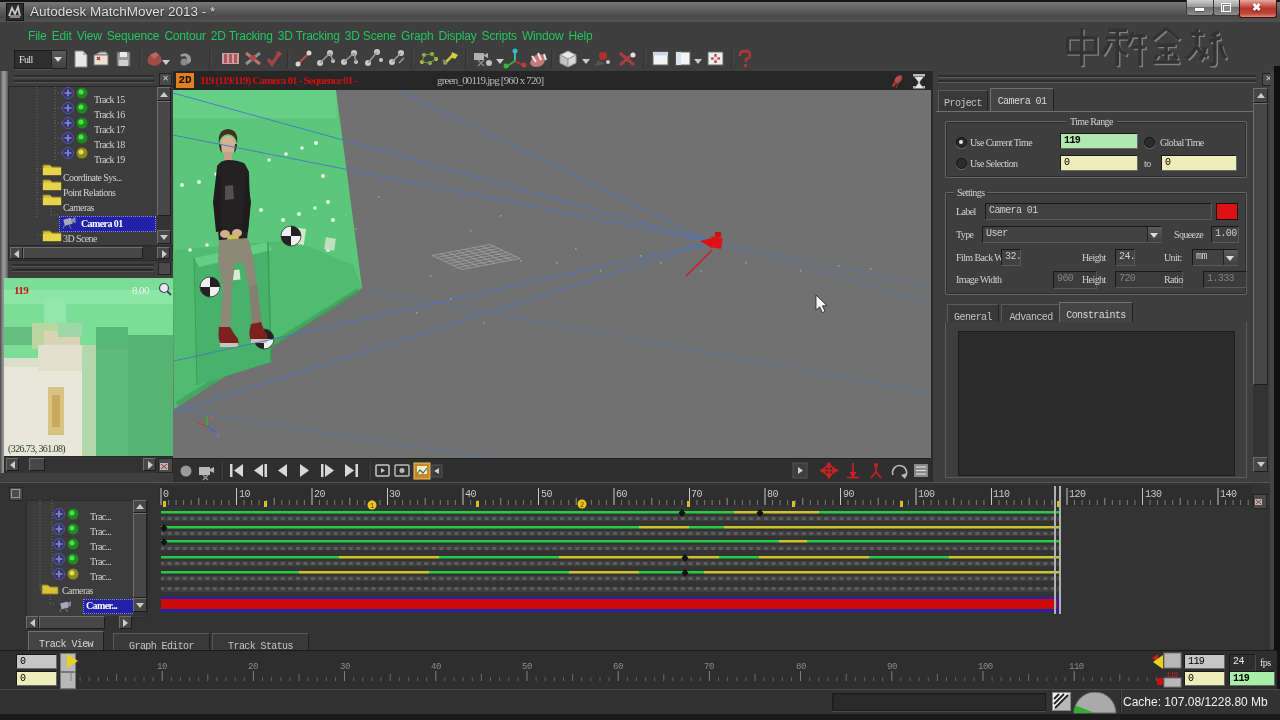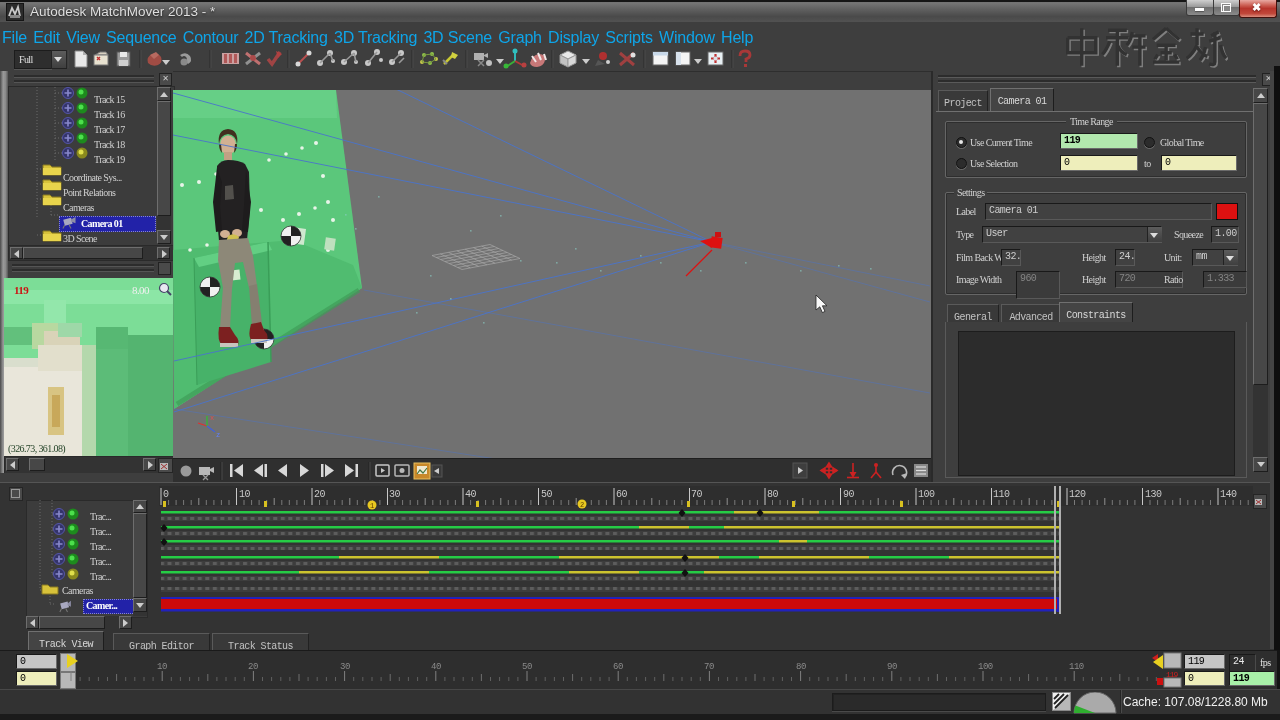--- a/index.html
+++ b/index.html
@@ -28,21 +28,21 @@
 
 <div class="abs" style="left:1186px;top:0;width:26px;height:15px;background:linear-gradient(#cfcfcf,#9a9a9a 45%,#6f6f6f 50%,#8a8a8a);border:1px solid #3a3a3a;border-top:none;border-radius:0 0 3px 3px"></div>
 <div class="abs" style="left:1195px;top:8px;width:9px;height:3px;background:#fdfdfd;box-shadow:0 1px 1px #555"></div>
 <div class="abs" style="left:1213px;top:0;width:25px;height:15px;background:linear-gradient(#cfcfcf,#9a9a9a 45%,#6f6f6f 50%,#8a8a8a);border:1px solid #3a3a3a;border-top:none;border-radius:0 0 3px 3px"></div>
 <div class="abs" style="left:1221px;top:3px;width:8px;height:7px;border:1px solid #fdfdfd;background:#888"></div>
 <div class="abs" style="left:1223px;top:5px;width:6px;height:5px;border:1px solid #fdfdfd"></div>
 <div class="abs" style="left:1239px;top:0;width:36px;height:17px;background:linear-gradient(#e8a9a2,#cd6156 30%,#b7352c 50%,#c1473a 80%,#d98d7d);border:1px solid #43100c;border-top:none;border-radius:0 0 3px 3px"></div>
 <div class="abs sans" style="left:1252px;top:1px;font-size:11px;font-weight:bold;color:#fff;text-shadow:0 1px 2px #6b1510">✖</div>
 
 <div class="abs" style="left:0;top:22px;width:1280px;height:25px;background:#3e3e3e"></div>
-<div class="abs sans" style="left:2px;top:29px;font-size:16px;color:#0ea5e9;letter-spacing:-0.2px;word-spacing:2px">File Edit View Sequence Contour <span style="word-spacing:0">2D Tracking</span> <span style="word-spacing:0">3D Tracking</span> <span style="word-spacing:0">3D Scene</span> Graph Display Scripts Window Help</div>
+<div class="abs sans" style="left:28px;top:29px;font-size:12px;color:#22c55e;letter-spacing:-0.2px;word-spacing:2px">File Edit View Sequence Contour <span style="word-spacing:0">2D Tracking</span> <span style="word-spacing:0">3D Tracking</span> <span style="word-spacing:0">3D Scene</span> Graph Display Scripts Window Help</div>
 
 <div class="abs" style="left:0;top:47px;width:1280px;height:24px;background:#3e3e3e;border-bottom:1px solid #2e2e2e"></div>
 <div class="abs" style="left:14px;top:50px;width:36px;height:17px;background:#2e2e2e;border:1px solid #1c1c1c;box-shadow:0 1px 0 #555"></div>
 <div class="abs mono" style="left:19px;top:54px;color:#e0e0e0">Full</div>
 <div class="abs" style="left:51px;top:50px;width:14px;height:17px;background:linear-gradient(#5c5c5c,#3f3f3f);border:1px solid #222"></div>
 <div class="abs" style="left:54px;top:57px;width:0;height:0;border-left:4px solid transparent;border-right:4px solid transparent;border-top:5px solid #ddd"></div>
 <svg class="abs" style="left:0;top:47px" width="1280" height="24">
  <g stroke="#2a2a2a">
         <line x1="67" y1="3" x2="67" y2="21"></line>
         <line x1="140" y1="3" x2="140" y2="21"></line>
@@ -355,20 +355,37 @@
 <div class="sb" style="left:24px;top:1px;width:16px;height:13px"></div>
 <div class="sb" style="left:138px;top:1px;width:13px;height:13px"></div>
 <div class="abs" style="left:143px;top:4px;width:0;height:0;border-top:4px solid transparent;border-bottom:4px solid transparent;border-left:5px solid #ccc"></div>
 <div class="abs" style="left:153px;top:1px;width:13px;height:13px;background:#4a4a4a;border:1px solid #252525"><svg width="11" height="11">
           <rect x="1" y="2" width="8" height="7" fill="#b8b8b8"></rect>
           <path d="M2 3 l6 5 m0 -5 l-6 5" stroke="#a03030"></path>
         </svg></div>
 </div>
 <div class="abs" style="left:0;top:473px;width:173px;height:9px;background:#3e3e3e"></div>
 
+<div class="abs" style="left:173px;top:71px;width:758px;height:19px;background:#262626">
+  <div class="abs" style="left:3px;top:2px;width:18px;height:15px;background:#e08020;color:#1a0a00;font:bold 11px 'Liberation Mono';text-align:center;line-height:15px">2D</div>
+  <div class="abs mono" style="left:27px;top:3px;color:#cc1111;font-weight:bold;font-size:11px;letter-spacing:-0.8px">119 (119/119) Camera 01 - Sequence 01 -</div>
+  <div class="abs mono" style="left:264px;top:3px;color:#b8b8b8;font-size:11px;letter-spacing:-0.8px">green_00119.jpg [960 x 720]</div>
+  <svg class="abs" style="left:716px;top:2px" width="40" height="16">
+    <g transform="rotate(40 8 8)">
+          <ellipse cx="8" cy="6" rx="3" ry="5" fill="#cc4444"></ellipse>
+          <rect x="6.7" y="9" width="2.6" height="6" fill="#aa3333"></rect>
+        </g>
+    <path d="M13 2 l-6 13" stroke="#555" stroke-width="1"></path>
+    <g>
+          <rect x="24" y="1" width="12" height="2.5" fill="#bbb"></rect>
+          <rect x="24" y="13" width="12" height="2.5" fill="#bbb"></rect>
+          <path d="M25 3.5 h10 l-4 5 v2 l4 5 h-10 l4 -5 v-2 z" fill="#e8e8e8" stroke="#666" stroke-width="0.7"></path>
+        </g>
+  </svg>
+</div>
 <svg class="abs" style="left:173px;top:90px" width="758" height="368">
   <rect width="758" height="368" fill="#717171"></rect>
 
   <polygon points="0,0 163,0 189,198 1,319" fill="#5bc77b"></polygon>
   <polygon points="0,0 163,0 164,28 0,28" fill="#6ad28a" opacity="0.75"></polygon>
   <polygon points="0,160 120,150 180,175 189,198 1,319" fill="#50bc70"></polygon>
   <line x1="4" y1="314" x2="186" y2="200" stroke="#3f9e58" stroke-width="5" opacity="0.7"></line>
 
   <polygon points="21,168 95,152 98,272 24,295" fill="#47b269"></polygon>
   <polygon points="21,168 95,152 99,160 26,177" fill="#62cf83"></polygon>
@@ -634,21 +651,21 @@
 <div class="dinp" style="left:1211px;top:226px;width:28px;height:17px">1.00</div>
 <div class="abs mono" style="left:956px;top:252px">Film Back Width</div>
 <div class="dinp" style="left:1001px;top:249px;width:20px;height:17px">32.0000</div>
 <div class="abs mono" style="left:1082px;top:252px">Height</div>
 <div class="dinp" style="left:1115px;top:249px;width:20px;height:17px">24.0000</div>
 <div class="abs mono" style="left:1164px;top:252px">Unit:</div>
 <div class="dinp" style="left:1192px;top:249px;width:46px;height:17px">mm</div>
 <div class="abs" style="left:1223px;top:250px;width:14px;height:15px;background:linear-gradient(#5c5c5c,#3f3f3f);border-left:1px solid #222"></div>
 <div class="abs" style="left:1226px;top:256px;width:0;height:0;border-left:4px solid transparent;border-right:4px solid transparent;border-top:5px solid #ddd"></div>
 <div class="abs mono" style="left:956px;top:274px">Image Width</div>
-<div class="dinp" style="left:1016px;top:271px;width:44px;height:28px;color:#848484;background:#3b3b3b">960</div>
+<div class="dinp" style="left:1053px;top:271px;width:44px;height:18px;color:#848484;background:#3b3b3b">960</div>
 <div class="abs mono" style="left:1082px;top:274px">Height</div>
 <div class="dinp" style="left:1115px;top:271px;width:68px;height:17px;color:#848484;background:#3b3b3b">720</div>
 <div class="abs mono" style="left:1164px;top:274px">Ratio</div>
 <div class="dinp" style="left:1203px;top:271px;width:44px;height:17px;color:#848484;background:#3b3b3b">1.333</div>
 
 <div class="tab itab" style="left:947px;top:304px;width:52px;height:18px">General</div>
 <div class="tab itab" style="left:1001px;top:304px;width:60px;height:18px">Advanced</div>
 <div class="tab" style="left:1059px;top:302px;width:74px;height:20px">Constraints</div>
 <div class="abs" style="left:945px;top:322px;width:302px;height:1px;background:#707070"></div>
 <div class="abs" style="left:945px;top:322px;width:302px;height:156px;border:1px solid #5a5a5a;border-top:none;box-sizing:border-box;background:#3e3e3e"></div>

